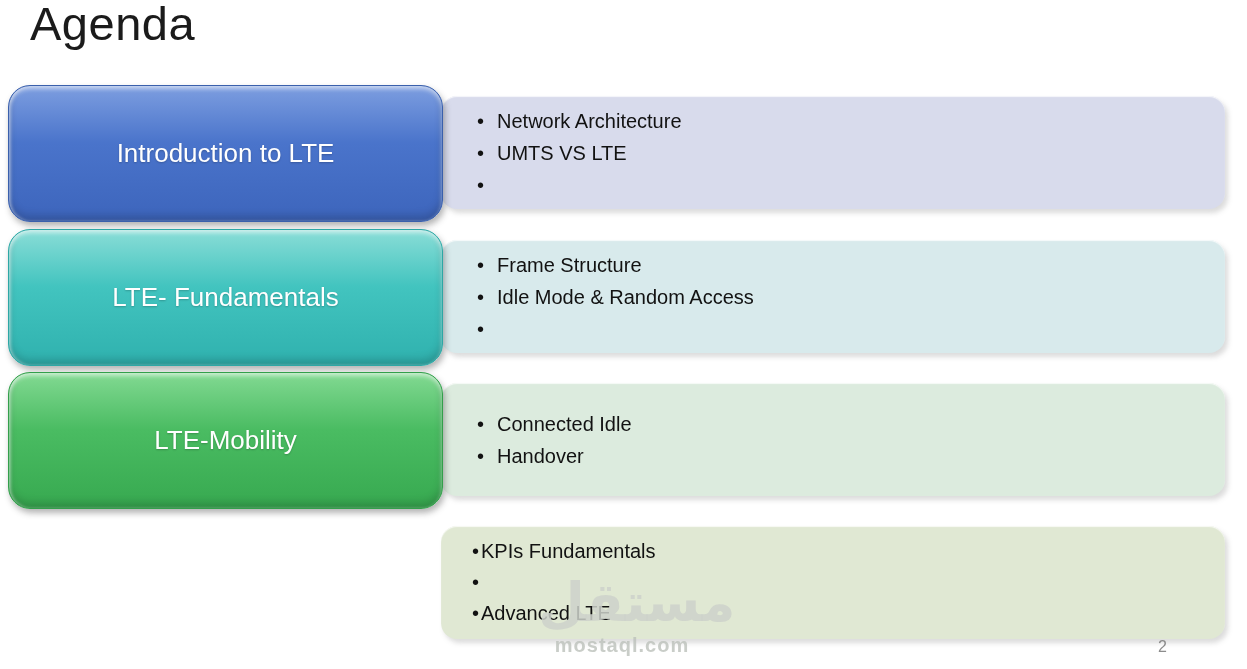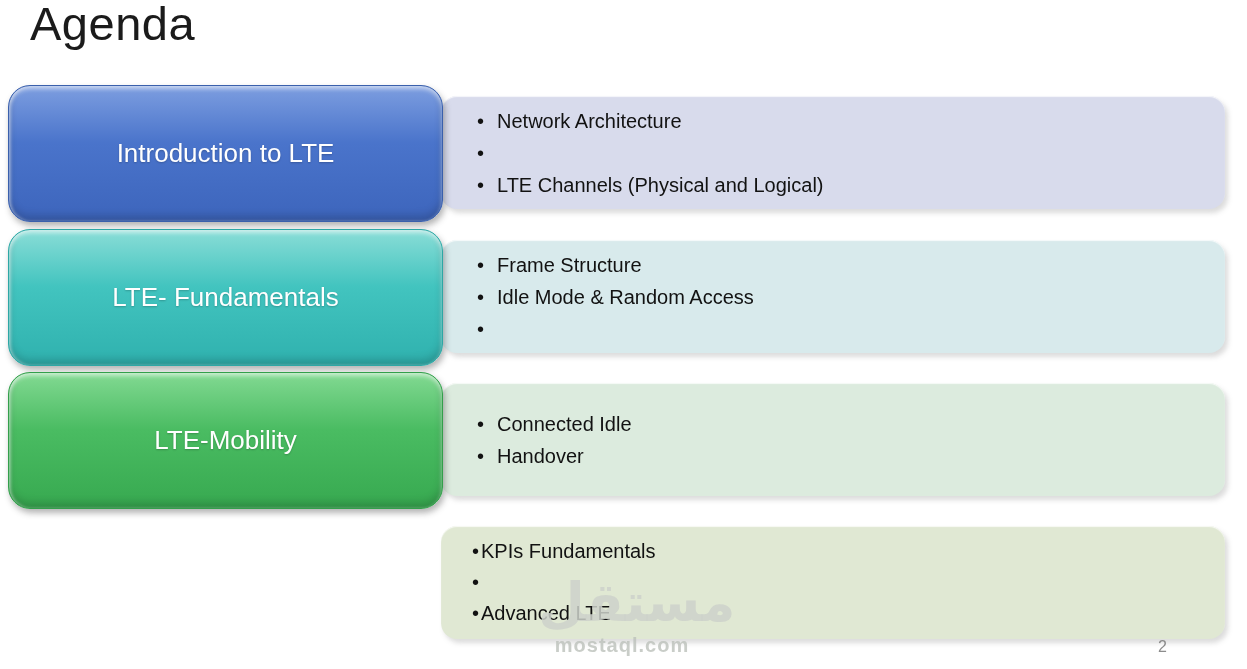--- a/index.html
+++ b/index.html
@@ -91,24 +91,24 @@
 
   <section class="row" data-row="0" style="--bt: #7D9EE0; --bm: #4A74CB; --bb: #3D65BC; --bd: #3A60AC; --pb: #D8DBEC;">
     <div class="panel">
       <ul class="bullets">
         <li>
             <span class="marker">•</span>
             <span>Network Architecture</span>
           </li>
         <li>
             <span class="marker">•</span>
+            <span>UMTS VS LTE</span>
           </li>
         <li>
             <span class="marker">•</span>
-            <span>LTE Channels (Physical and Logical)</span>
           </li>
       </ul>
     </div>
     <div class="box">
       <span class="box-label">Introduction to LTE</span>
     </div>
   </section>
 
   <section class="row" data-row="1" style="--bt: #8ADDD7; --bm: #42C4BF; --bb: #2FB1AE; --bd: #2DA7A5; --pb: #D8EAEC;">
     <div class="panel">

